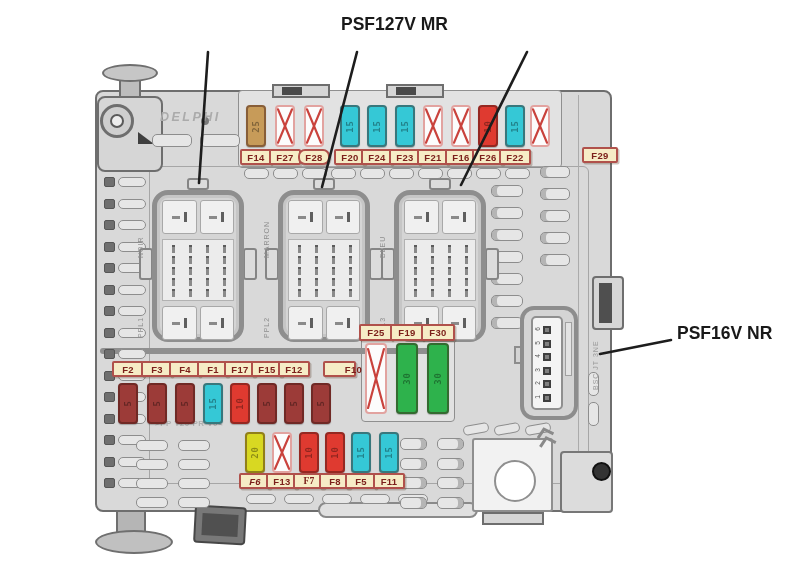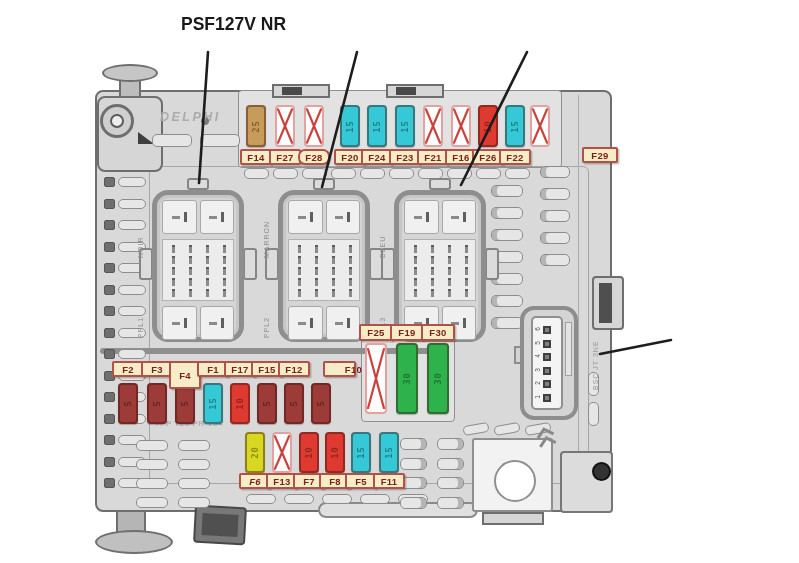--- a/index.html
+++ b/index.html
@@ -370,21 +370,21 @@
       <span class="amp">5</span>
     </div>
     <div class="flabel" style="left: 112px; top: 361px; width: 32px; height: 16px;">F2</div>
     <div class="fuse" style="left: 147px; top: 383px; width: 20px; height: 41px; background: rgb(156, 59, 56);">
       <span class="amp">5</span>
     </div>
     <div class="flabel" style="left: 141px; top: 361px; width: 32px; height: 16px;">F3</div>
     <div class="fuse" style="left: 175px; top: 383px; width: 20px; height: 41px; background: rgb(156, 59, 56);">
       <span class="amp">5</span>
     </div>
-    <div class="flabel" style="left: 169px; top: 361px; width: 32px; height: 28px;">F4</div>
+    <div class="flabel" style="left: 169px; top: 361px; width: 32px; height: 16px;">F4</div>
     <div class="fuse" style="left: 203px; top: 383px; width: 20px; height: 41px; background: rgb(53, 200, 214);">
       <span class="amp">15</span>
     </div>
     <div class="flabel" style="left: 197px; top: 361px; width: 32px; height: 16px;">F1</div>
     <div class="fuse" style="left: 230px; top: 383px; width: 20px; height: 41px; background: rgb(223, 58, 48);">
       <span class="amp">10</span>
     </div>
     <div class="flabel" style="left: 224px; top: 361px; width: 32px; height: 16px;">F17</div>
     <div class="fuse" style="left: 257px; top: 383px; width: 20px; height: 41px; background: rgb(156, 59, 56);">
       <span class="amp">5</span>
@@ -420,21 +420,21 @@
     <div class="fuse fuse-x" style="left: 272px; top: 432px; width: 20px; height: 41px;">
       <svg viewBox="0 0 10 10" preserveAspectRatio="none">
         <line x1="0.6" y1="0.6" x2="9.4" y2="9.4"></line>
         <line x1="9.4" y1="0.6" x2="0.6" y2="9.4"></line>
       </svg>
     </div>
     <div class="flabel" style="left: 266px; top: 473px; width: 32px; height: 16px;">F13</div>
     <div class="fuse" style="left: 299px; top: 432px; width: 20px; height: 41px; background: rgb(223, 58, 48);">
       <span class="amp">10</span>
     </div>
-    <div class="flabel" style="left: 293px; top: 473px; width: 32px; height: 16px;">F7</div>
+    <div class="flabel" style="left: 293px; top: 473px; width: 32px; height: 16px; font-family: Liberation Serif, serif;">F7</div>
     <div class="fuse" style="left: 325px; top: 432px; width: 20px; height: 41px; background: rgb(223, 58, 48);">
       <span class="amp">10</span>
     </div>
     <div class="flabel" style="left: 319px; top: 473px; width: 32px; height: 16px;">F8</div>
     <div class="fuse" style="left: 351px; top: 432px; width: 20px; height: 41px; background: rgb(53, 200, 214);">
       <span class="amp">15</span>
     </div>
     <div class="flabel" style="left: 345px; top: 473px; width: 32px; height: 16px;">F5</div>
     <div class="fuse" style="left: 379px; top: 432px; width: 20px; height: 41px; background: rgb(53, 200, 214);">
       <span class="amp">15</span>
@@ -450,14 +450,15 @@
     <div class="pdigit" style="left: 534px; top: 379px;">2</div>
     <div class="part" style="left: 543px; top: 380px; width: 8px; height: 8px; background: rgb(128, 128, 128); border: 2px solid rgb(62, 62, 62); z-index: 6;"></div>
     <div class="pdigit" style="left: 534px; top: 366px;">3</div>
     <div class="part" style="left: 543px; top: 367px; width: 8px; height: 8px; background: rgb(128, 128, 128); border: 2px solid rgb(62, 62, 62); z-index: 6;"></div>
     <div class="pdigit" style="left: 534px; top: 352px;">4</div>
     <div class="part" style="left: 543px; top: 353px; width: 8px; height: 8px; background: rgb(128, 128, 128); border: 2px solid rgb(62, 62, 62); z-index: 6;"></div>
     <div class="pdigit" style="left: 534px; top: 339px;">5</div>
     <div class="part" style="left: 543px; top: 340px; width: 8px; height: 8px; background: rgb(128, 128, 128); border: 2px solid rgb(62, 62, 62); z-index: 6;"></div>
     <div class="pdigit" style="left: 534px; top: 325px;">6</div>
     <div class="part" style="left: 543px; top: 326px; width: 8px; height: 8px; background: rgb(128, 128, 128); border: 2px solid rgb(62, 62, 62); z-index: 6;"></div>
-    <div class="callout" style="left: 181px; top: 14px;">PSF127V NR</div>
+    <div class="callout" style="left: 341px; top: 14px;">PSF127V MR</div>
+    <div class="callout" style="left: 677px; top: 323px;">PSF16V NR</div>
   </div>
 
 </body></html>

